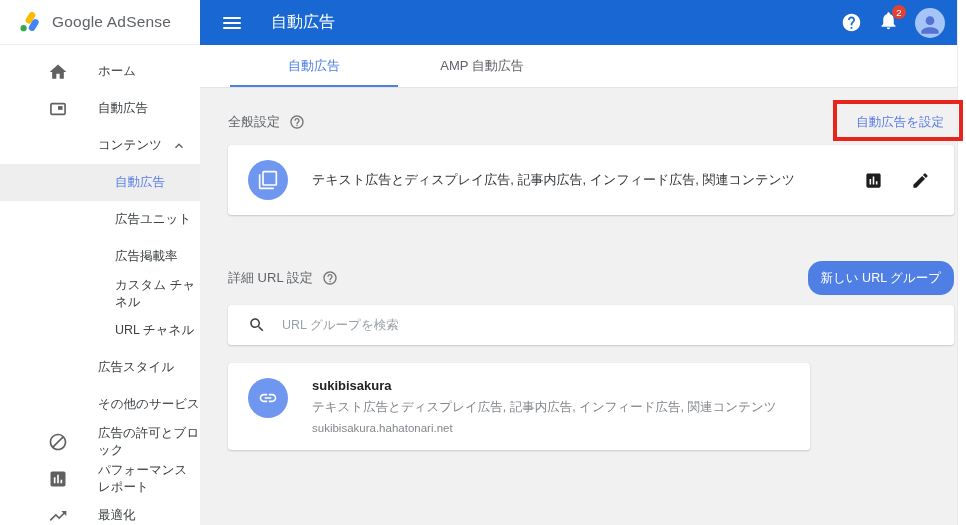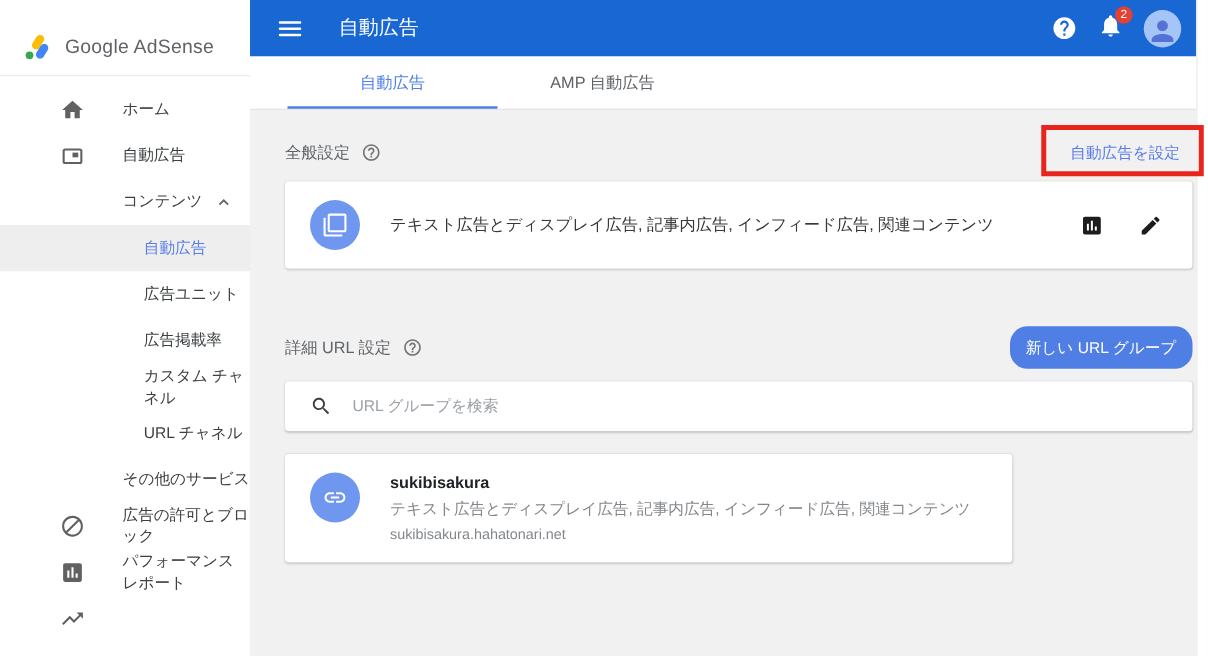--- a/index.html
+++ b/index.html
@@ -1,21 +1,21 @@
 <!DOCTYPE html>
 <html><head>
 <meta charset="utf-8">
 <style>
   * { margin:0; padding:0; box-sizing:border-box; }
   html,body { width:966px; height:525px; overflow:hidden; background:#fff;
               font-family:"Liberation Sans","DejaVu Sans",sans-serif; }
   .page { position:relative; width:966px; height:525px; }
 
   
-  .sidebar { position:absolute; left:0; top:16px; width:200px; height:500px; background:#fff; z-index:2; }
+  .sidebar { position:absolute; left:0; top:0; width:200px; height:500px; background:#fff; z-index:2; }
   .logo-row { height:45px; display:flex; align-items:center; padding-left:17px; gap:9px;
               border-bottom:1px solid #ececec; }
   .logo-text { font-size:15.5px; color:#5f6368; letter-spacing:.2px; }
   .nav { padding-top:8px; }
   .nav-item { height:37px; display:flex; align-items:center; font-size:12.5px; color:#3c4043;
               position:relative; cursor:pointer; }
   .nav-item .ico { position:absolute; left:48px; width:20px; height:20px; color:#616161; }
   .nav-item .lbl { padding-left:88px;margin-left:10px; }
   .nav-item.sub .lbl { padding-left:105px; }
   .nav-item.selected { background:#eeeeee; }
@@ -130,38 +130,42 @@
       <div class="nav-item sub">
         <span class="lbl">広告掲載率</span>
       </div>
       <div class="nav-item sub">
         <span class="lbl">カスタム チャネル</span>
       </div>
       <div class="nav-item sub">
         <span class="lbl">URL チャネル</span>
       </div>
       <div class="nav-item">
+        <span class="lbl">広告スタイル</span>
+      </div>
+      <div class="nav-item">
         <span class="lbl">その他のサービス</span>
       </div>
       <div class="nav-item">
         <svg class="ico" viewBox="0 0 24 24">
             <path fill="currentColor" d="M12 2C6.48 2 2 6.48 2 12s4.48 10 10 10 10-4.48 10-10S17.52 2 12 2zM4 12c0-4.42 3.58-8 8-8 1.85 0 3.55.63 4.9 1.69L5.69 16.9A7.9 7.9 0 0 1 4 12zm8 8c-1.85 0-3.55-.63-4.9-1.69L18.31 7.1A7.9 7.9 0 0 1 20 12c0 4.42-3.58 8-8 8z"></path>
           </svg>
         <span class="lbl">広告の許可とブロック</span>
       </div>
       <div class="nav-item">
         <svg class="ico" viewBox="0 0 24 24">
             <path fill="currentColor" d="M19 3H5c-1.1 0-2 .9-2 2v14c0 1.1.9 2 2 2h14c1.1 0 2-.9 2-2V5c0-1.1-.9-2-2-2zM9 17H7v-7h2v7zm4 0h-2V7h2v10zm4 0h-2v-4h2v4z"></path>
           </svg>
         <span class="lbl">パフォーマンス レポート</span>
       </div>
       <div class="nav-item">
         <svg class="ico" viewBox="0 0 24 24">
             <path fill="currentColor" d="M16 6l2.29 2.29-4.88 4.88-4-4L2 16.59 3.41 18l6-6 4 4 6.3-6.29L22 12V6z"></path>
           </svg>
+        <span class="lbl">最適化</span>
       </div>
     </div>
   </div>
 
   <div class="topbar">
     <div class="hamburger">
         <span></span>
         <span></span>
         <span></span>
       </div>

